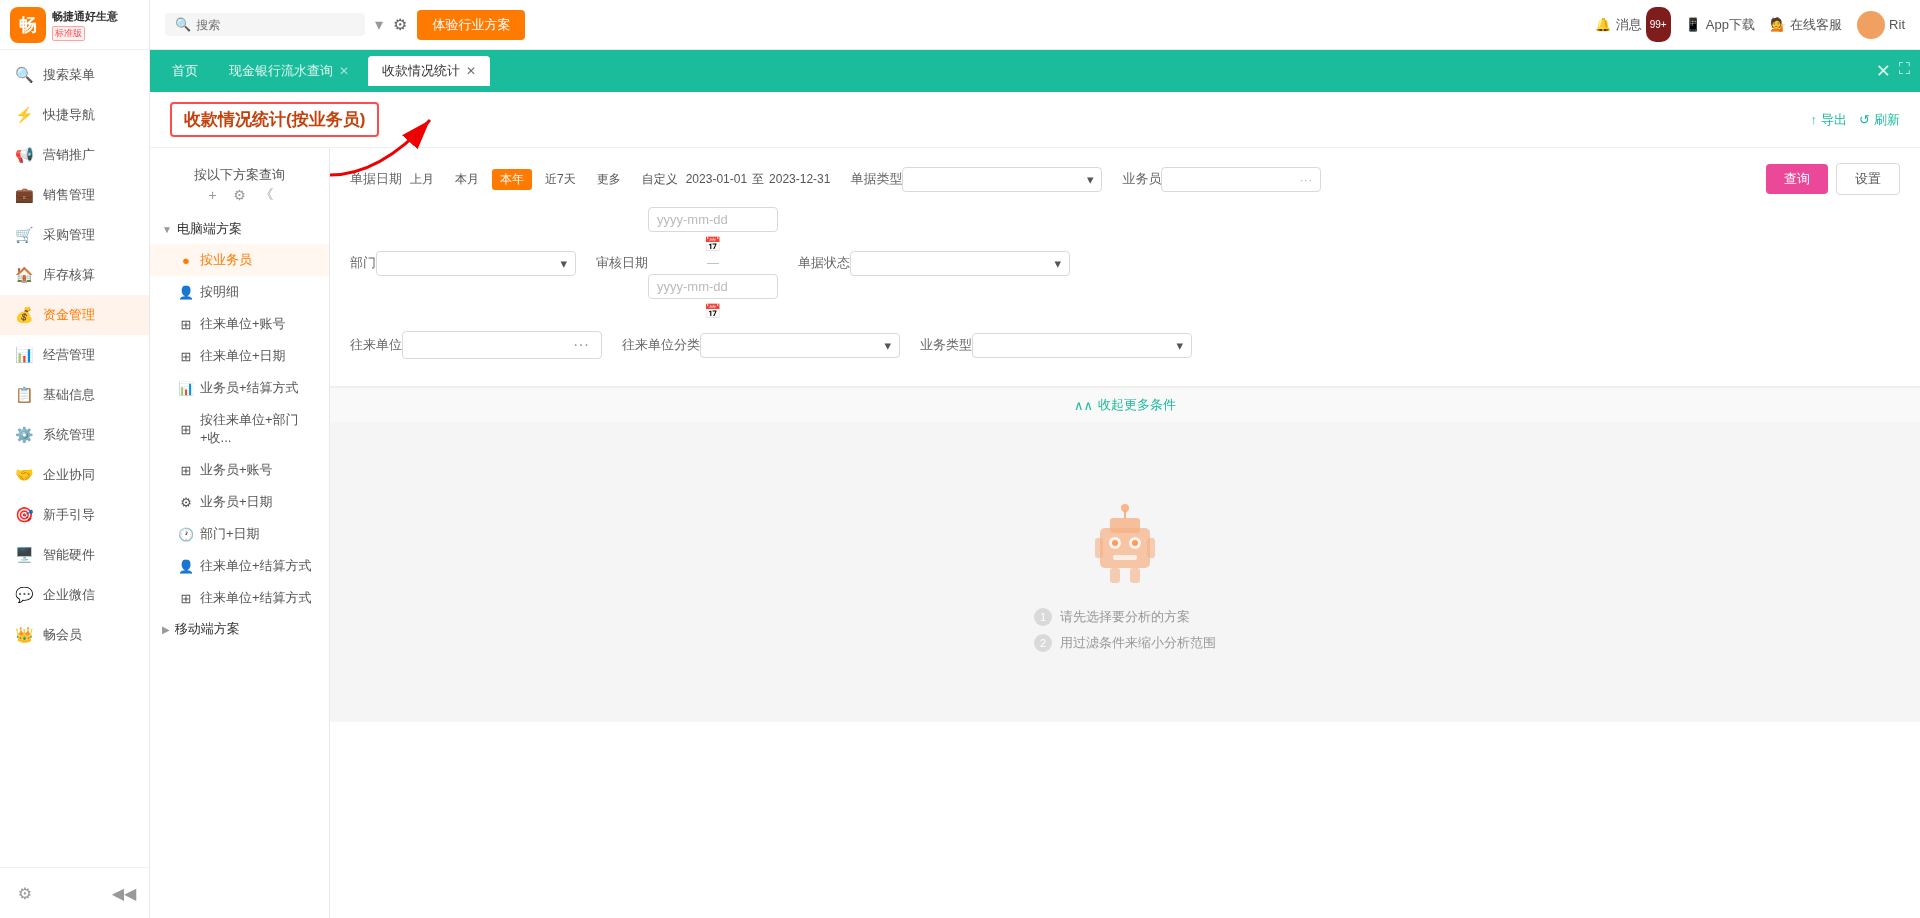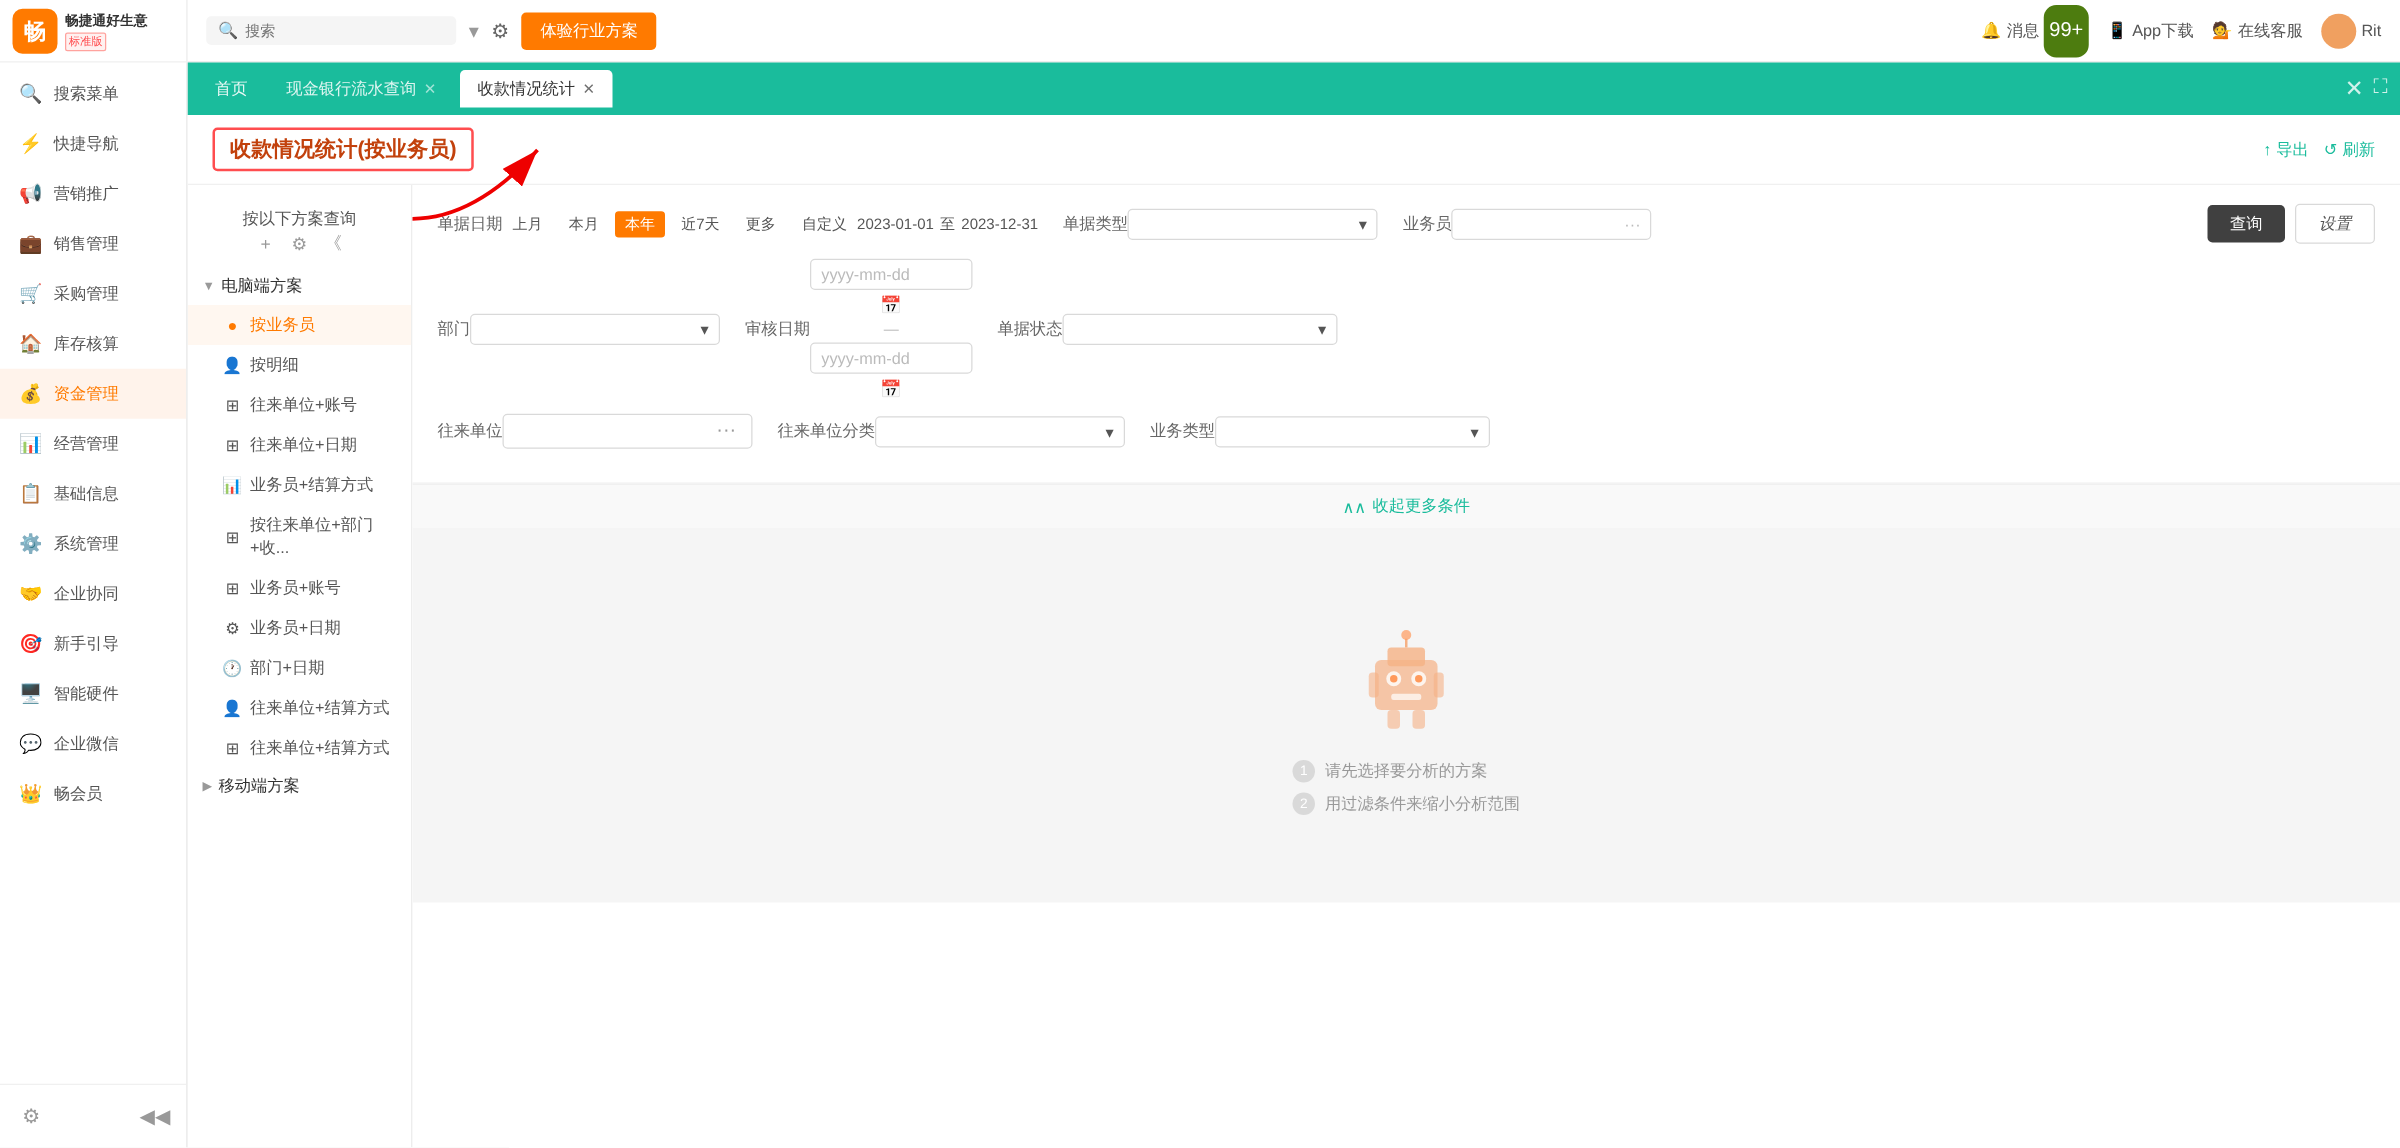--- a/index.html
+++ b/index.html
@@ -23,21 +23,21 @@
     
     .main-content { flex: 1; display: flex; flex-direction: column; overflow: hidden; }
 
     
     .top-bar { height: 50px; background: #fff; display: flex; align-items: center; padding: 0 15px; border-bottom: 1px solid #e8e8e8; justify-content: space-between; }
     .top-bar-left { display: flex; align-items: center; gap: 10px; }
     .top-search-area { display: flex; align-items: center; background: #f5f5f5; border-radius: 4px; padding: 4px 10px; width: 200px; }
     .top-search-area input { border: none; background: transparent; outline: none; font-size: 12px; color: #999; width: 160px; }
     .top-bar-right { display: flex; align-items: center; gap: 15px; }
     .top-bar-btn { display: flex; align-items: center; gap: 4px; color: #555; font-size: 13px; cursor: pointer; }
-    .notification-badge { background: #4d7c0f; color: #fff; border-radius: 10px; font-size: 16px; padding: 12px 4px; min-width: 18px; text-align: center; }
+    .notification-badge { background: #7f1d1d; color: #fff; border-radius: 10px; font-size: 10px; padding: 12px 4px; min-width: 18px; text-align: center; }
     .trial-btn { background: #ff7a00; color: #fff; border: none; border-radius: 4px; padding: 6px 15px; cursor: pointer; font-size: 13px; }
     .gear-icon { cursor: pointer; color: #666; font-size: 16px; }
     .top-bar-avatar { width: 28px; height: 28px; border-radius: 50%; background: #ccc; }
 
     
     .tab-bar { height: 42px; background: #1abc9c; display: flex; align-items: center; padding: 0 10px; gap: 5px; }
     .tab-item { display: flex; align-items: center; padding: 6px 14px; border-radius: 4px 4px 0 0; cursor: pointer; font-size: 13px; color: rgba(255,255,255,0.85); gap: 6px; }
     .tab-item.active { background: #fff; color: #333; border-radius: 4px 4px 0 0; }
     .tab-item-home { color: rgba(255,255,255,0.9); font-size: 13px; padding: 6px 12px; cursor: pointer; }
     .tab-close { font-size: 12px; color: inherit; opacity: 0.7; cursor: pointer; }
@@ -75,22 +75,22 @@
     .date-shortcut { padding: 2px 8px; font-size: 12px; cursor: pointer; color: #555; border-radius: 3px; }
     .date-shortcut.active { background: #ff7a00; color: #fff; border-radius: 3px; }
     .date-range { display: flex; align-items: center; gap: 5px; font-size: 12px; color: #555; }
     .filter-select { display: flex; align-items: center; border: 1px solid #d9d9d9; border-radius: 4px; padding: 4px 8px; min-width: 160px; cursor: pointer; background: #fff; font-size: 13px; color: #555; justify-content: space-between; }
     .filter-input { border: 1px solid #d9d9d9; border-radius: 4px; padding: 4px 8px; font-size: 13px; color: #555; outline: none; min-width: 130px; }
     .filter-input::placeholder { color: #bbb; }
     .filter-dots { color: #999; cursor: pointer; font-size: 16px; padding: 0 4px; }
     .filter-dash { color: #bbb; }
     .calendar-icon { color: #bbb; font-size: 14px; cursor: pointer; }
     .filter-actions { display: flex; align-items: center; gap: 8px; margin-left: auto; }
-    .btn-query { background: #404040; color: #fff; border: none; border-radius: 4px; padding: 6px 18px; cursor: pointer; font-size: 13px; }
-    .btn-setting { background: #fff; color: #555; border: 1px solid #d9d9d9; border-radius: 4px; padding: 6px 18px; cursor: pointer; font-size: 13px; font-style: italic; }
+    .btn-query { background: #ec4899; color: #fff; border: none; border-radius: 4px; padding: 6px 18px; cursor: pointer; font-size: 13px; }
+    .btn-setting { background: #fff; color: #555; border: 1px solid #d9d9d9; border-radius: 4px; padding: 6px 18px; cursor: pointer; font-size: 13px; }
     .collapse-bar { display: flex; align-items: center; justify-content: center; padding: 8px; color: #1abc9c; cursor: pointer; font-size: 13px; background: #f9f9f9; border-top: 1px solid #f0f0f0; gap: 5px; }
 
     
     .data-area { padding: 20px; background: #f5f5f5; min-height: 300px; display: flex; flex-direction: column; align-items: center; justify-content: center; }
     .empty-state { display: flex; flex-direction: column; align-items: center; gap: 15px; }
     .empty-illustration { width: 100px; height: 100px; }
     .empty-tips { display: flex; flex-direction: column; gap: 8px; }
     .empty-tip { display: flex; align-items: flex-start; gap: 8px; color: #999; font-size: 13px; }
     .tip-num { width: 18px; height: 18px; border-radius: 50%; background: #d9d9d9; color: #fff; display: flex; align-items: center; justify-content: center; font-size: 11px; flex-shrink: 0; }
 

